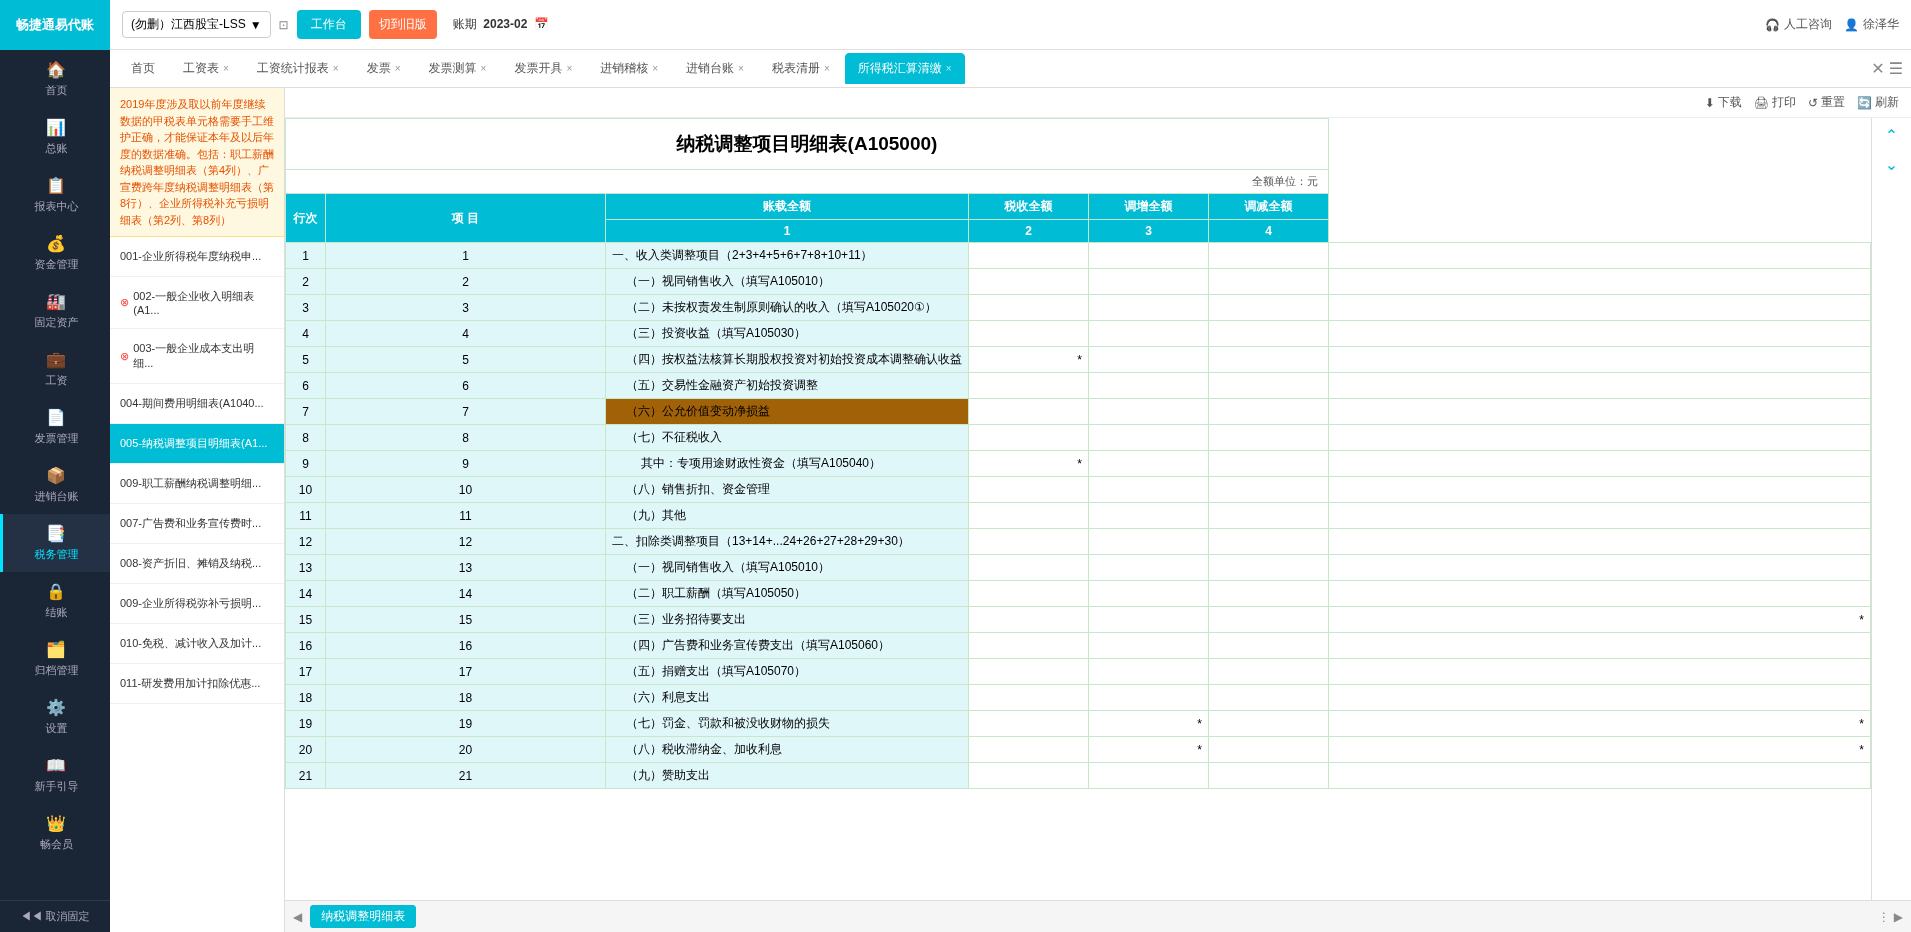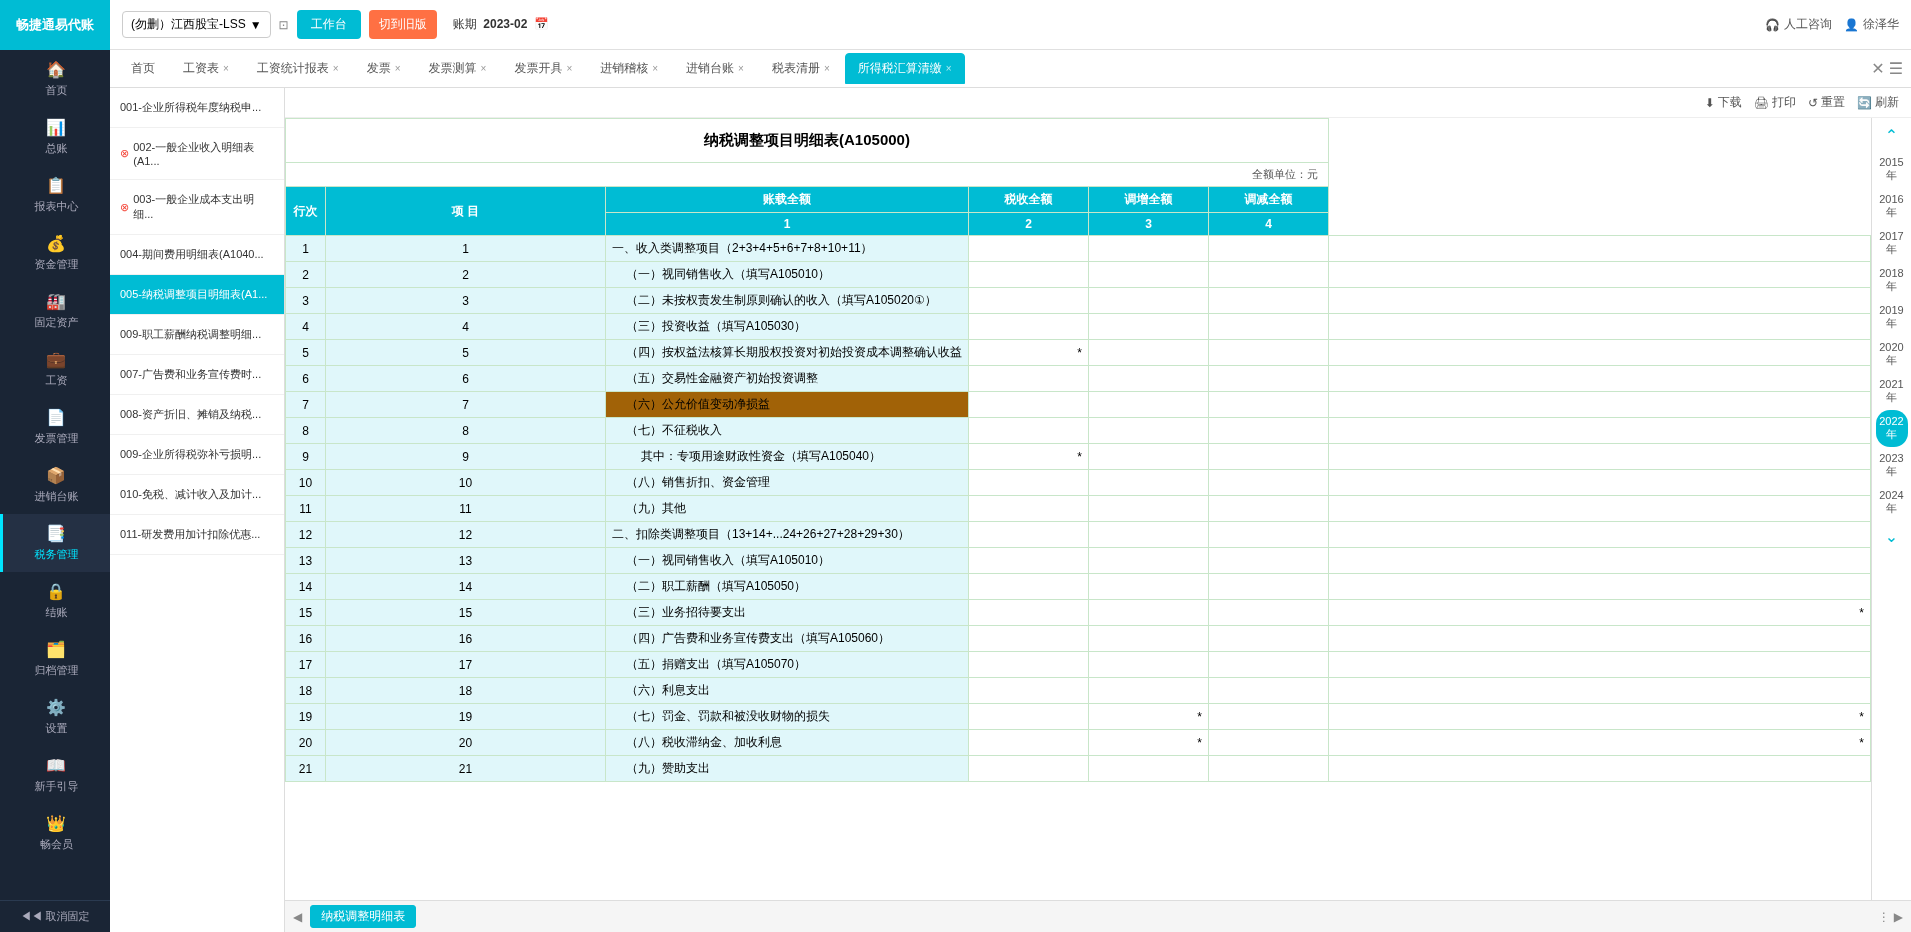--- a/index.html
+++ b/index.html
@@ -182,20 +182,21 @@
       </div>
     <div class="nav-tabs-actions">
       <span style="cursor:pointer;color:#888;font-size:16px;">✕</span>
       <span style="cursor:pointer;color:#888;font-size:16px;">☰</span>
     </div>
   </div>
 
   <div class="content-area">
 
     <div class="left-panel">
+      <div class="warning-bar">2019年度涉及取以前年度继续数据的甲税表单元格需要手工维护正确，才能保证本年及以后年度的数据准确。包括：职工薪酬纳税调整明细表（第4列）、广宣费跨年度纳税调整明细表（第8行）、企业所得税补充亏损明细表（第2列、第8列）</div>
       <div id="list-items-container">
           <div class="list-item">
             <span>001-企业所得税年度纳税申...</span>
           </div>
           <div class="list-item">
             <span class="err-icon">⊗</span>
             <span>002-一般企业收入明细表(A1...</span>
           </div>
           <div class="list-item">
             <span class="err-icon">⊗</span>
@@ -248,21 +249,21 @@
           <span>刷新</span>
         </div>
       </div>
 
       <div style="display:flex;flex:1;overflow:hidden;">
 
         <div class="table-wrap">
           <table class="main-table" id="main-table">
             <thead>
               <tr class="title-row">
-                <td colspan="6" style="border:1px solid #c8e6c9;font-size:15px;font-weight:bold;text-align:center;padding:12px;">纳税调整项目明细表(A105000)</td>
+                <td colspan="6" style="border:1px solid #c8e6c9;font-size:19px;font-weight:bold;text-align:center;padding:12px;">纳税调整项目明细表(A105000)</td>
               </tr>
               <tr class="unit-row">
                 <td colspan="6" style="border:1px solid #c8e6c9;text-align:right;font-size:11px;color:#555;padding:4px 10px;">全额单位：元</td>
               </tr>
               <tr id="col-header-row">
               <th class="cyan-header" rowspan="2" style="width: 40px; text-align: center;">行次</th>
                   <th class="cyan-header" rowspan="2" style="min-width: 280px;">项  目</th>
                   <th class="cyan-header" style="width: 120px; text-align: center;">账载全额</th>
                   <th class="cyan-header" style="width: 120px; text-align: center;">税收全额</th>
                   <th class="cyan-header" style="width: 120px; text-align: center;">调增全额</th>
@@ -464,32 +465,20 @@
                   <td style="text-align: right; min-width: 100px;"></td>
                   <td style="text-align: right; min-width: 100px;"></td>
                   <td style="text-align: right; min-width: 100px;"></td>
                 </tr>
               </tbody>
           </table>
         </div>
 
         <div class="year-sidebar">
           <div class="scroll-arrow year-nav">⌃</div>
-          <div id="year-buttons">
-              <div class="year-btn">2015年</div>
-              <div class="year-btn">2016年</div>
-              <div class="year-btn">2017年</div>
-              <div class="year-btn">2018年</div>
-              <div class="year-btn">2019年</div>
-              <div class="year-btn">2020年</div>
-              <div class="year-btn">2021年</div>
-              <div class="year-btn active">2022年</div>
-              <div class="year-btn">2023年</div>
-              <div class="year-btn">2024年</div>
-            </div>
           <div class="scroll-arrow year-nav">⌄</div>
         </div>
       </div>
 
       <div class="bottom-tabbar">
         <span style="cursor:pointer;color:#888;">◀</span>
         <div id="bottom-tabs-container">
             <div class="bottom-tab active">纳税调整明细表</div>
           </div>
         <span style="margin-left:auto;display:flex;gap:4px;">

